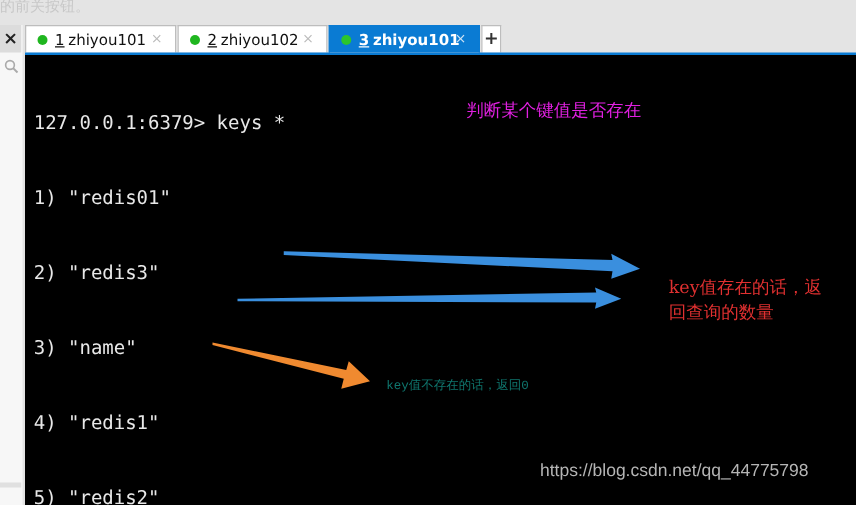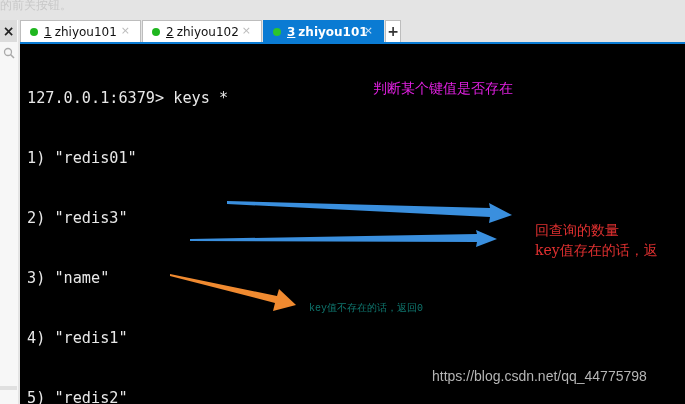--- a/index.html
+++ b/index.html
@@ -94,18 +94,18 @@
     <polygon points="190,239 477,234 476,230 497,239 476,247 477,242 190,241" fill="#3a8fde"></polygon>
   </g>
 
   <g>
     <polygon points="170,274 277,296 279,289 296,305 273,311 275,303 170,276" fill="#f08a30"></polygon>
   </g>
 </svg>
 
 <div class="annot annot-purple">判断某个键值是否存在</div>
 <div class="annot annot-red1">
+  <div>key值存在的话，返</div>
   <div>回查询的数量</div>
-  <div>key值存在的话，返</div>
 </div>
 <div class="annot annot-red2">key值不存在的话，返回0</div>
 
 <div class="watermark">https://blog.csdn.net/qq_44775798</div>
 
 </body></html>

